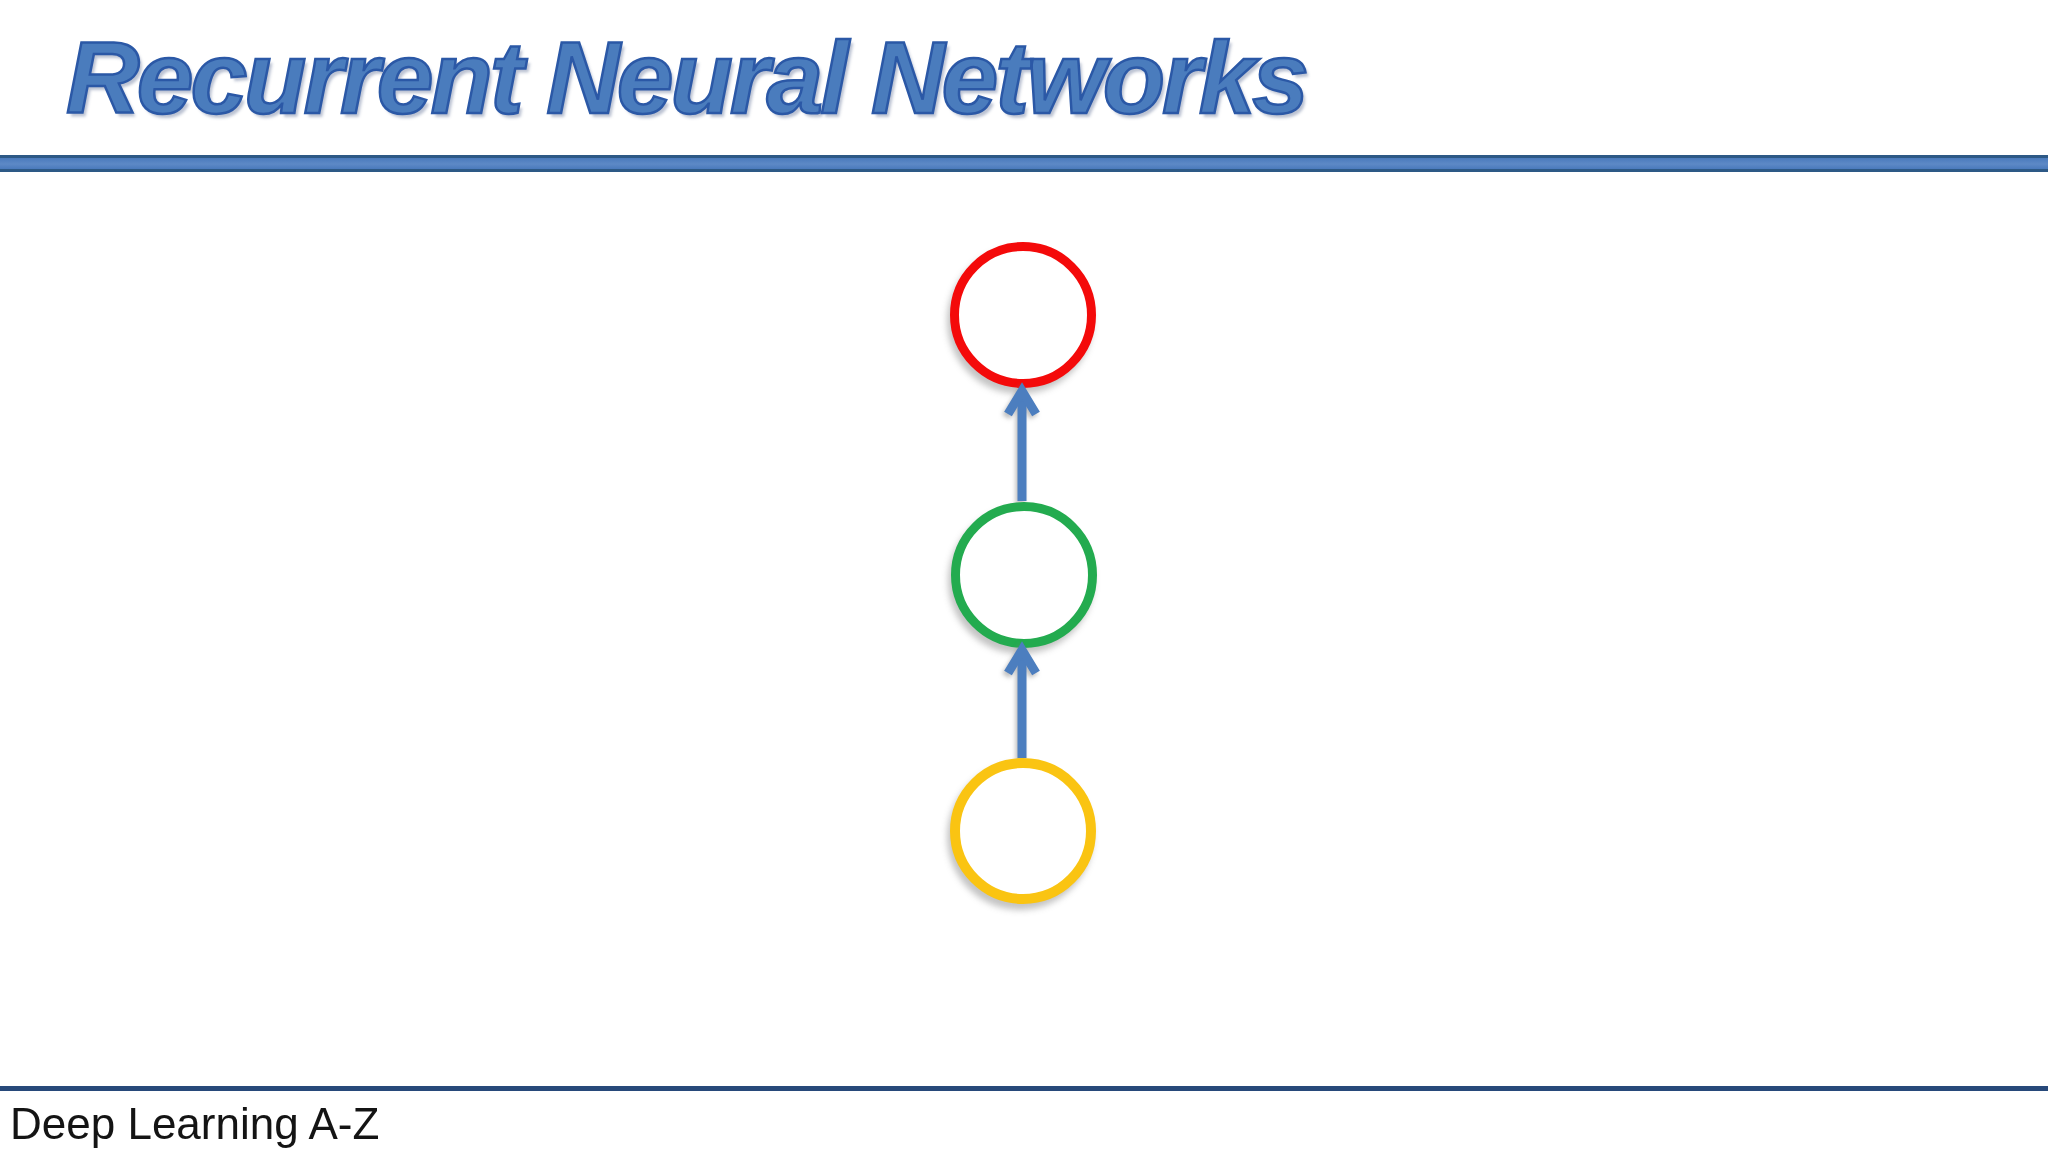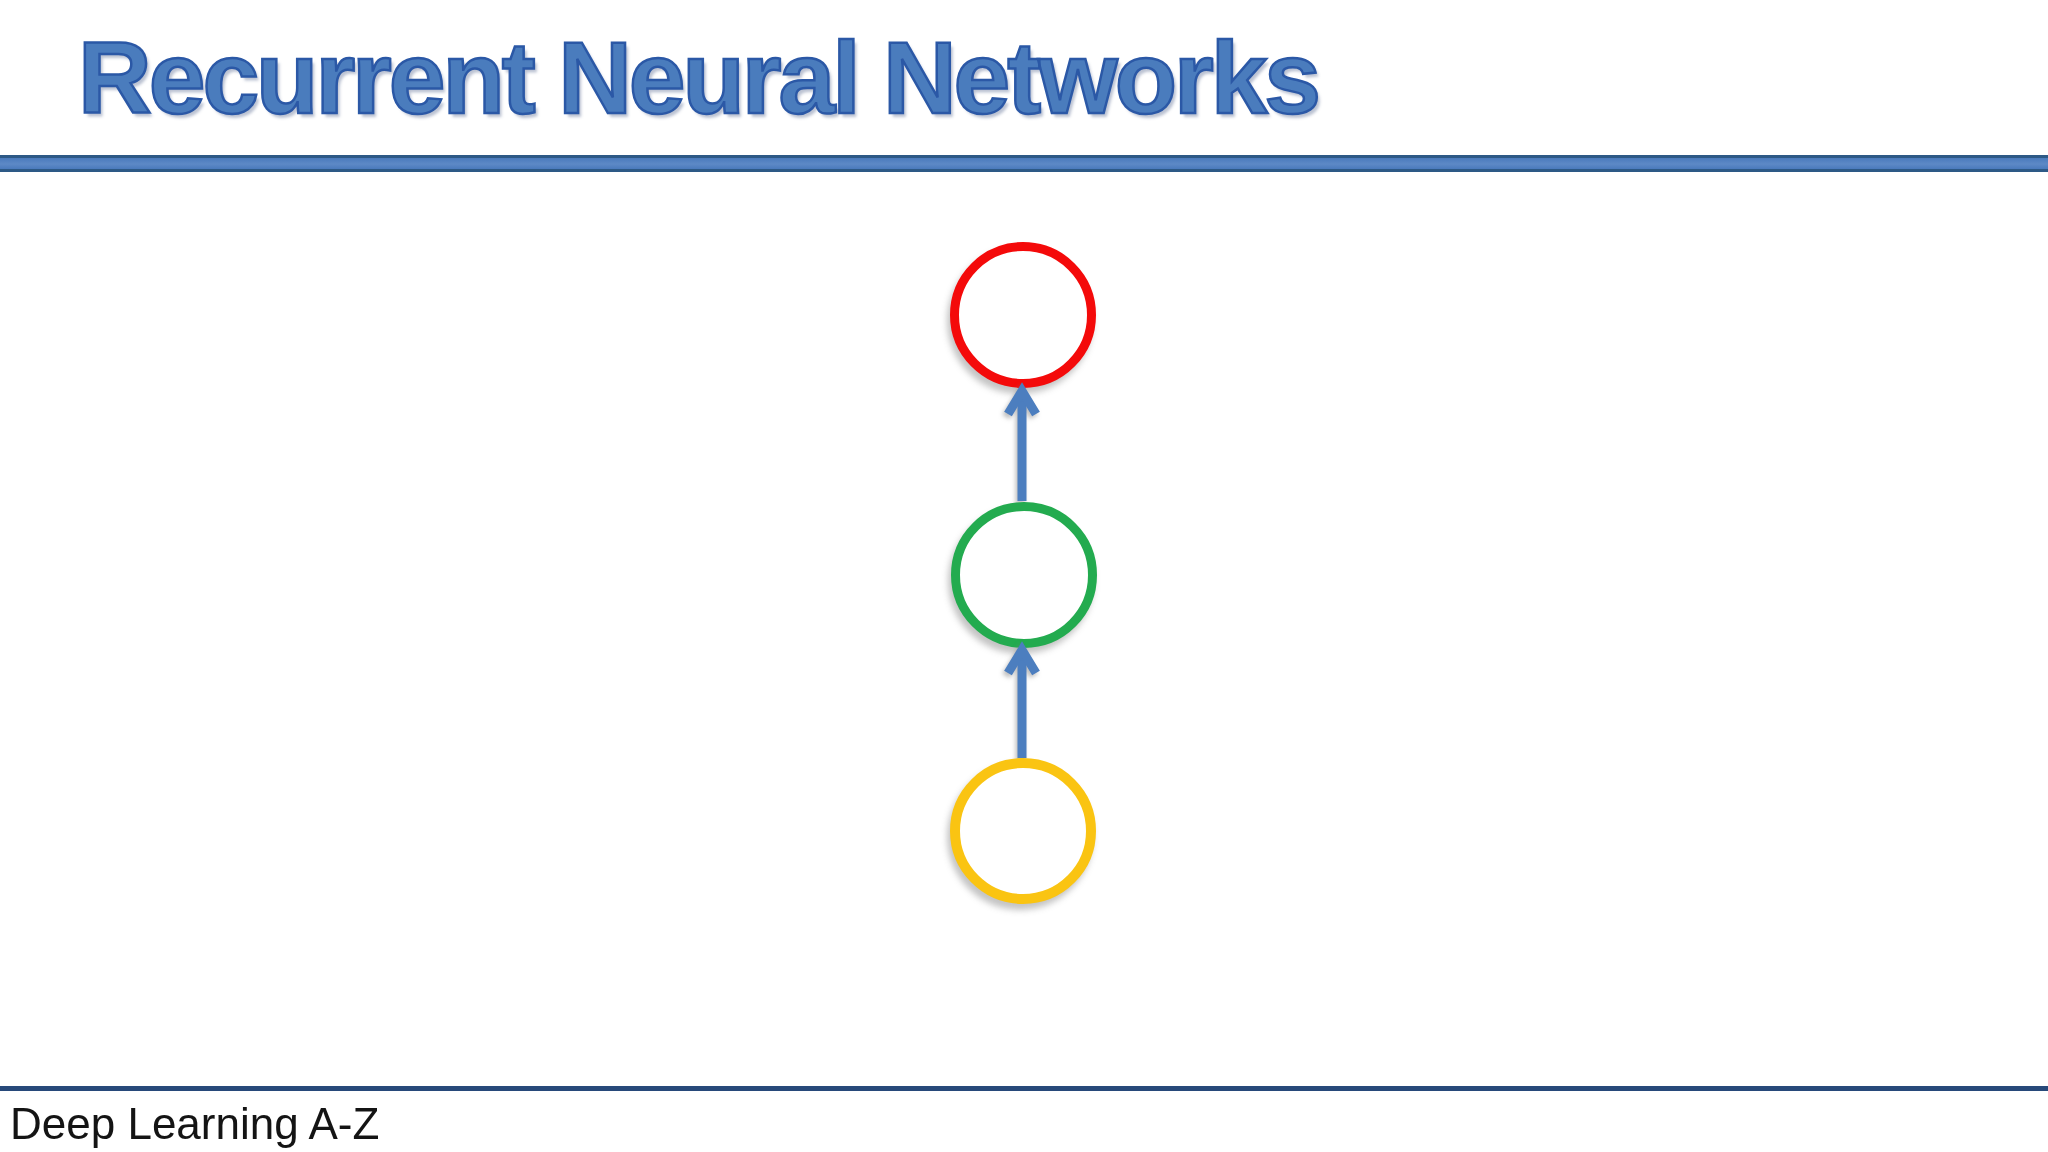--- a/index.html
+++ b/index.html
@@ -10,31 +10,32 @@
     position: relative;
     width: 2048px;
     height: 1152px;
     background: #ffffff;
     overflow: hidden;
   }
 
   
   .title {
     position: absolute;
-    left: 78px;
+    left: 66px;
     top: 22px;
     font-family: "Liberation Sans", sans-serif;
     font-weight: bold;
     font-size: 102px;
     line-height: 1.1;
     letter-spacing: -3px;
     color: #4A7CBD;
     -webkit-text-stroke: 2.5px #2B58A6;
     text-shadow: 3px 4px 3px rgba(60, 80, 125, 0.35);
     white-space: nowrap;
+    font-style: italic;
   }
 
   .title-divider {
     position: absolute;
     left: 0;
     top: 155px;
     width: 2048px;
     height: 17px;
     background: linear-gradient(180deg, #4a7abc 0%, #5d89c6 55%, #4a7abc 100%);
     border-top: 3px solid #2D5986;

